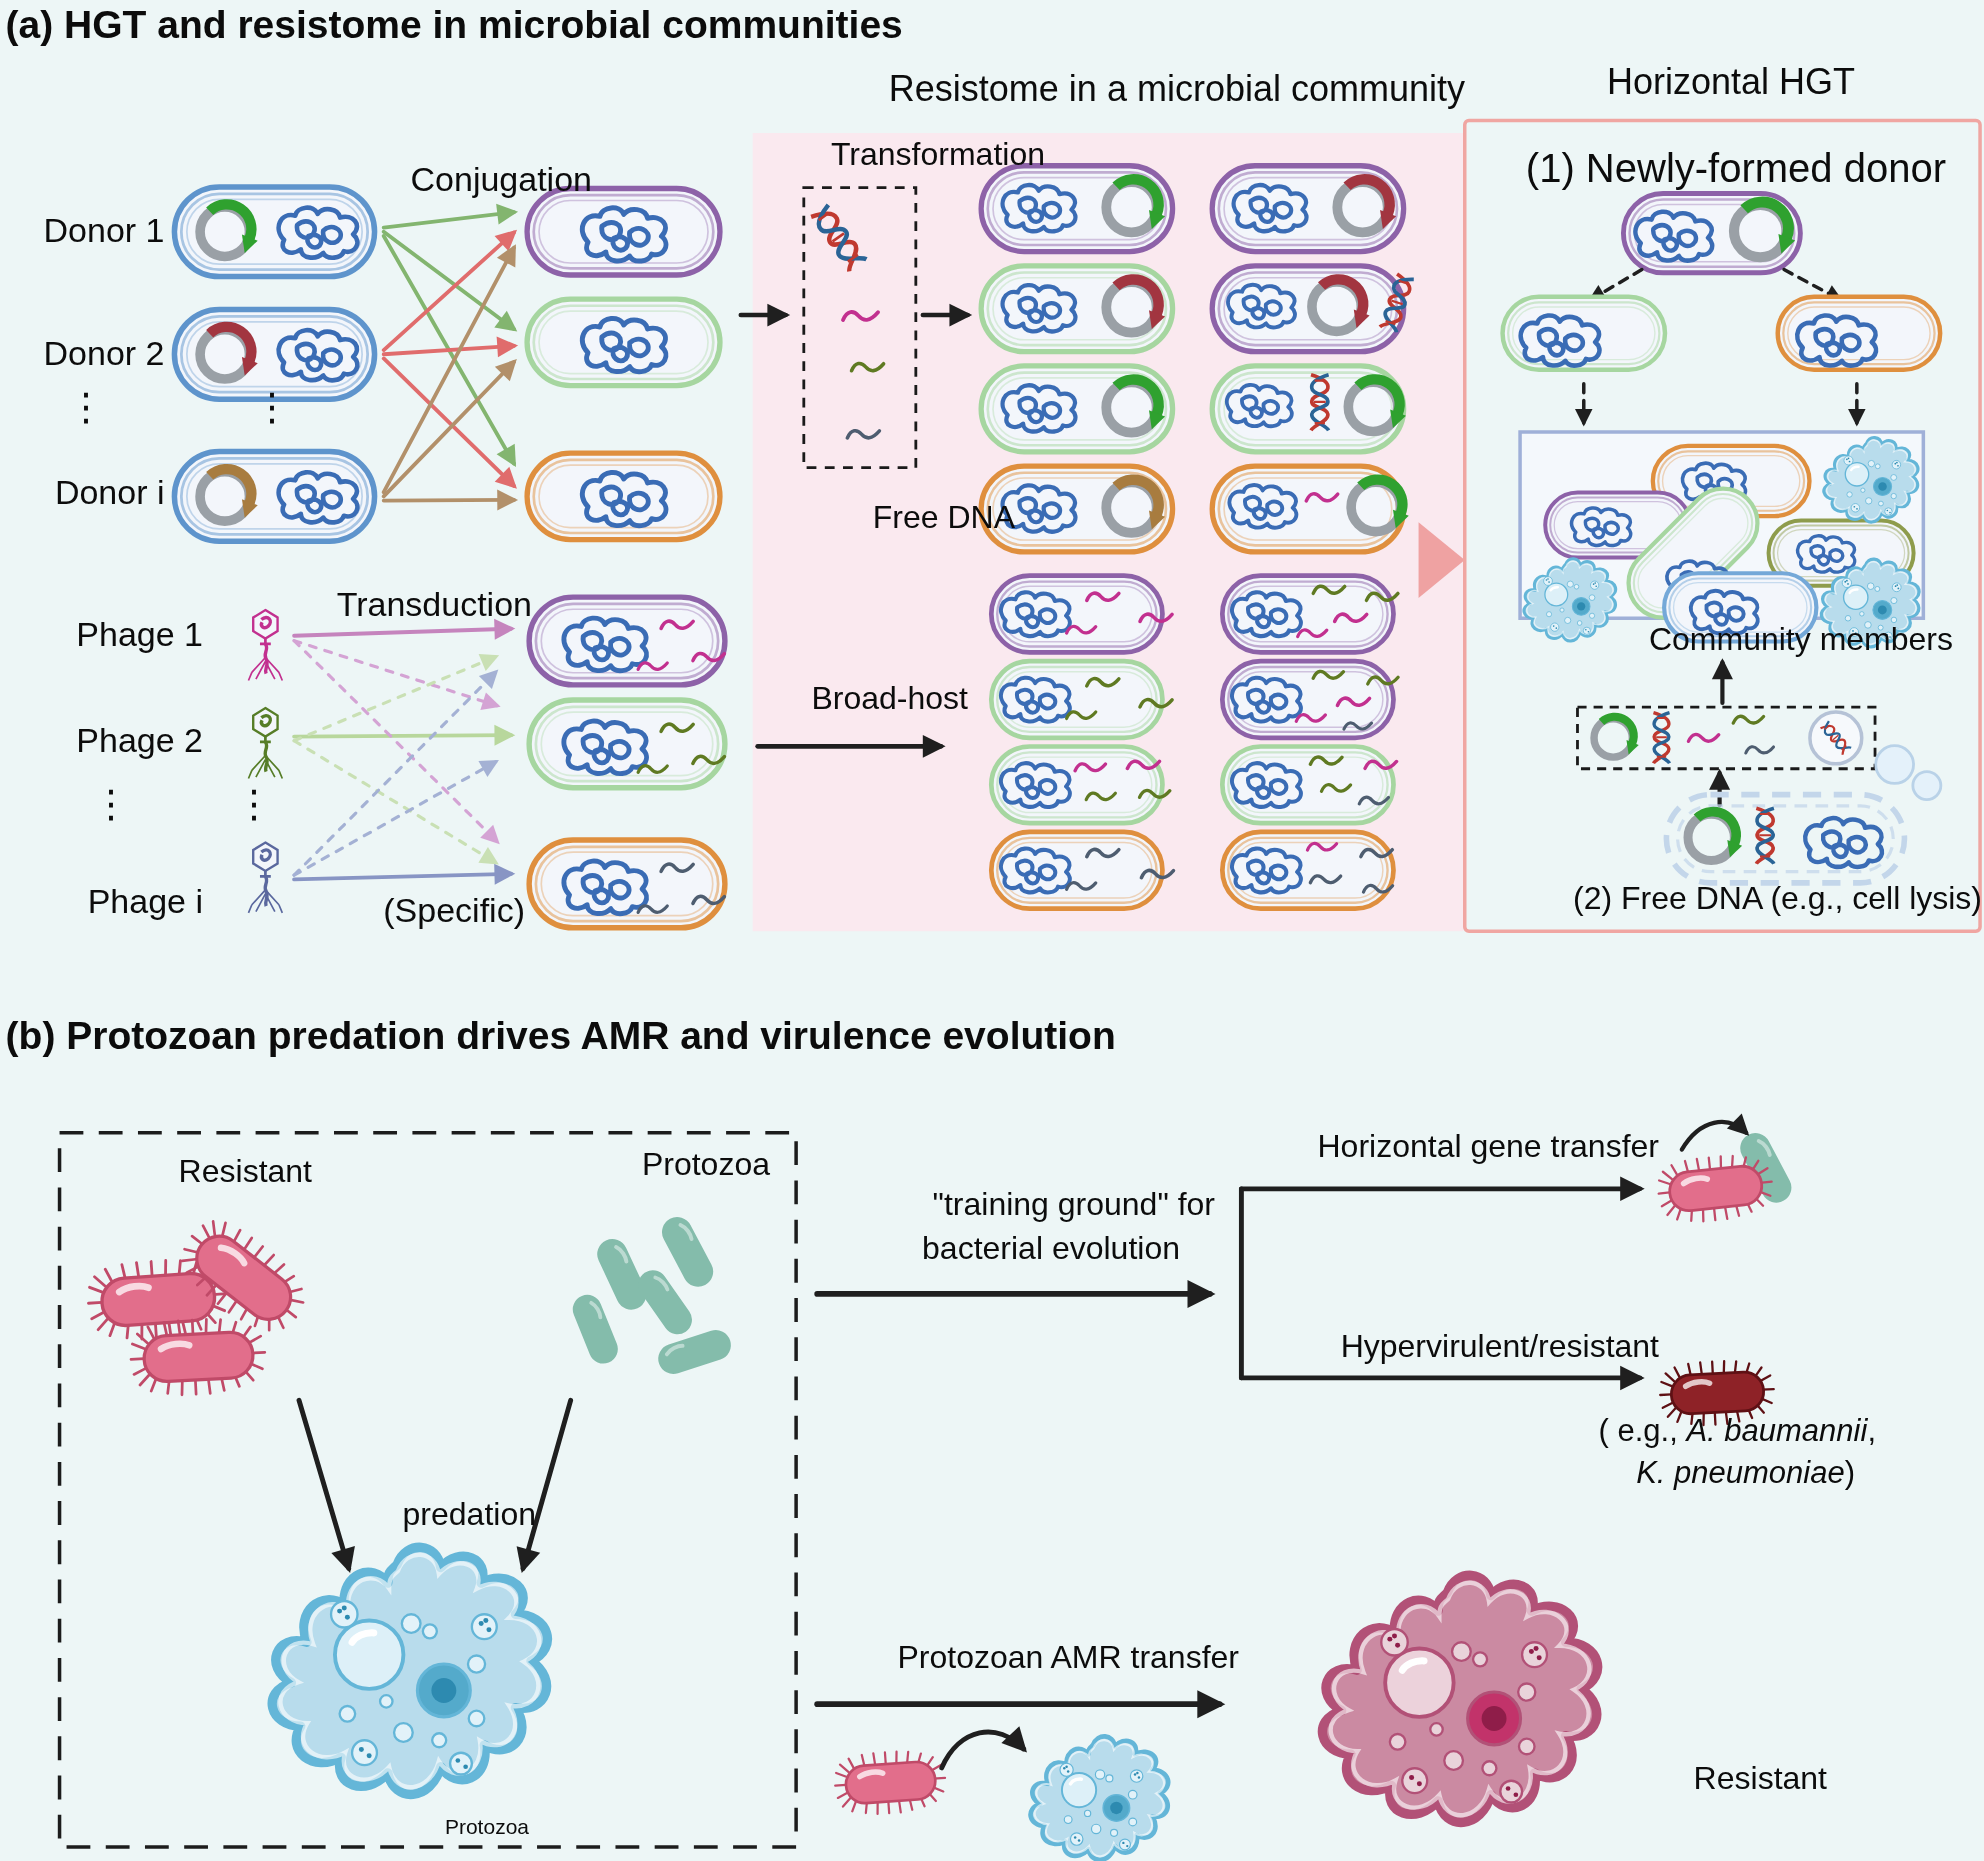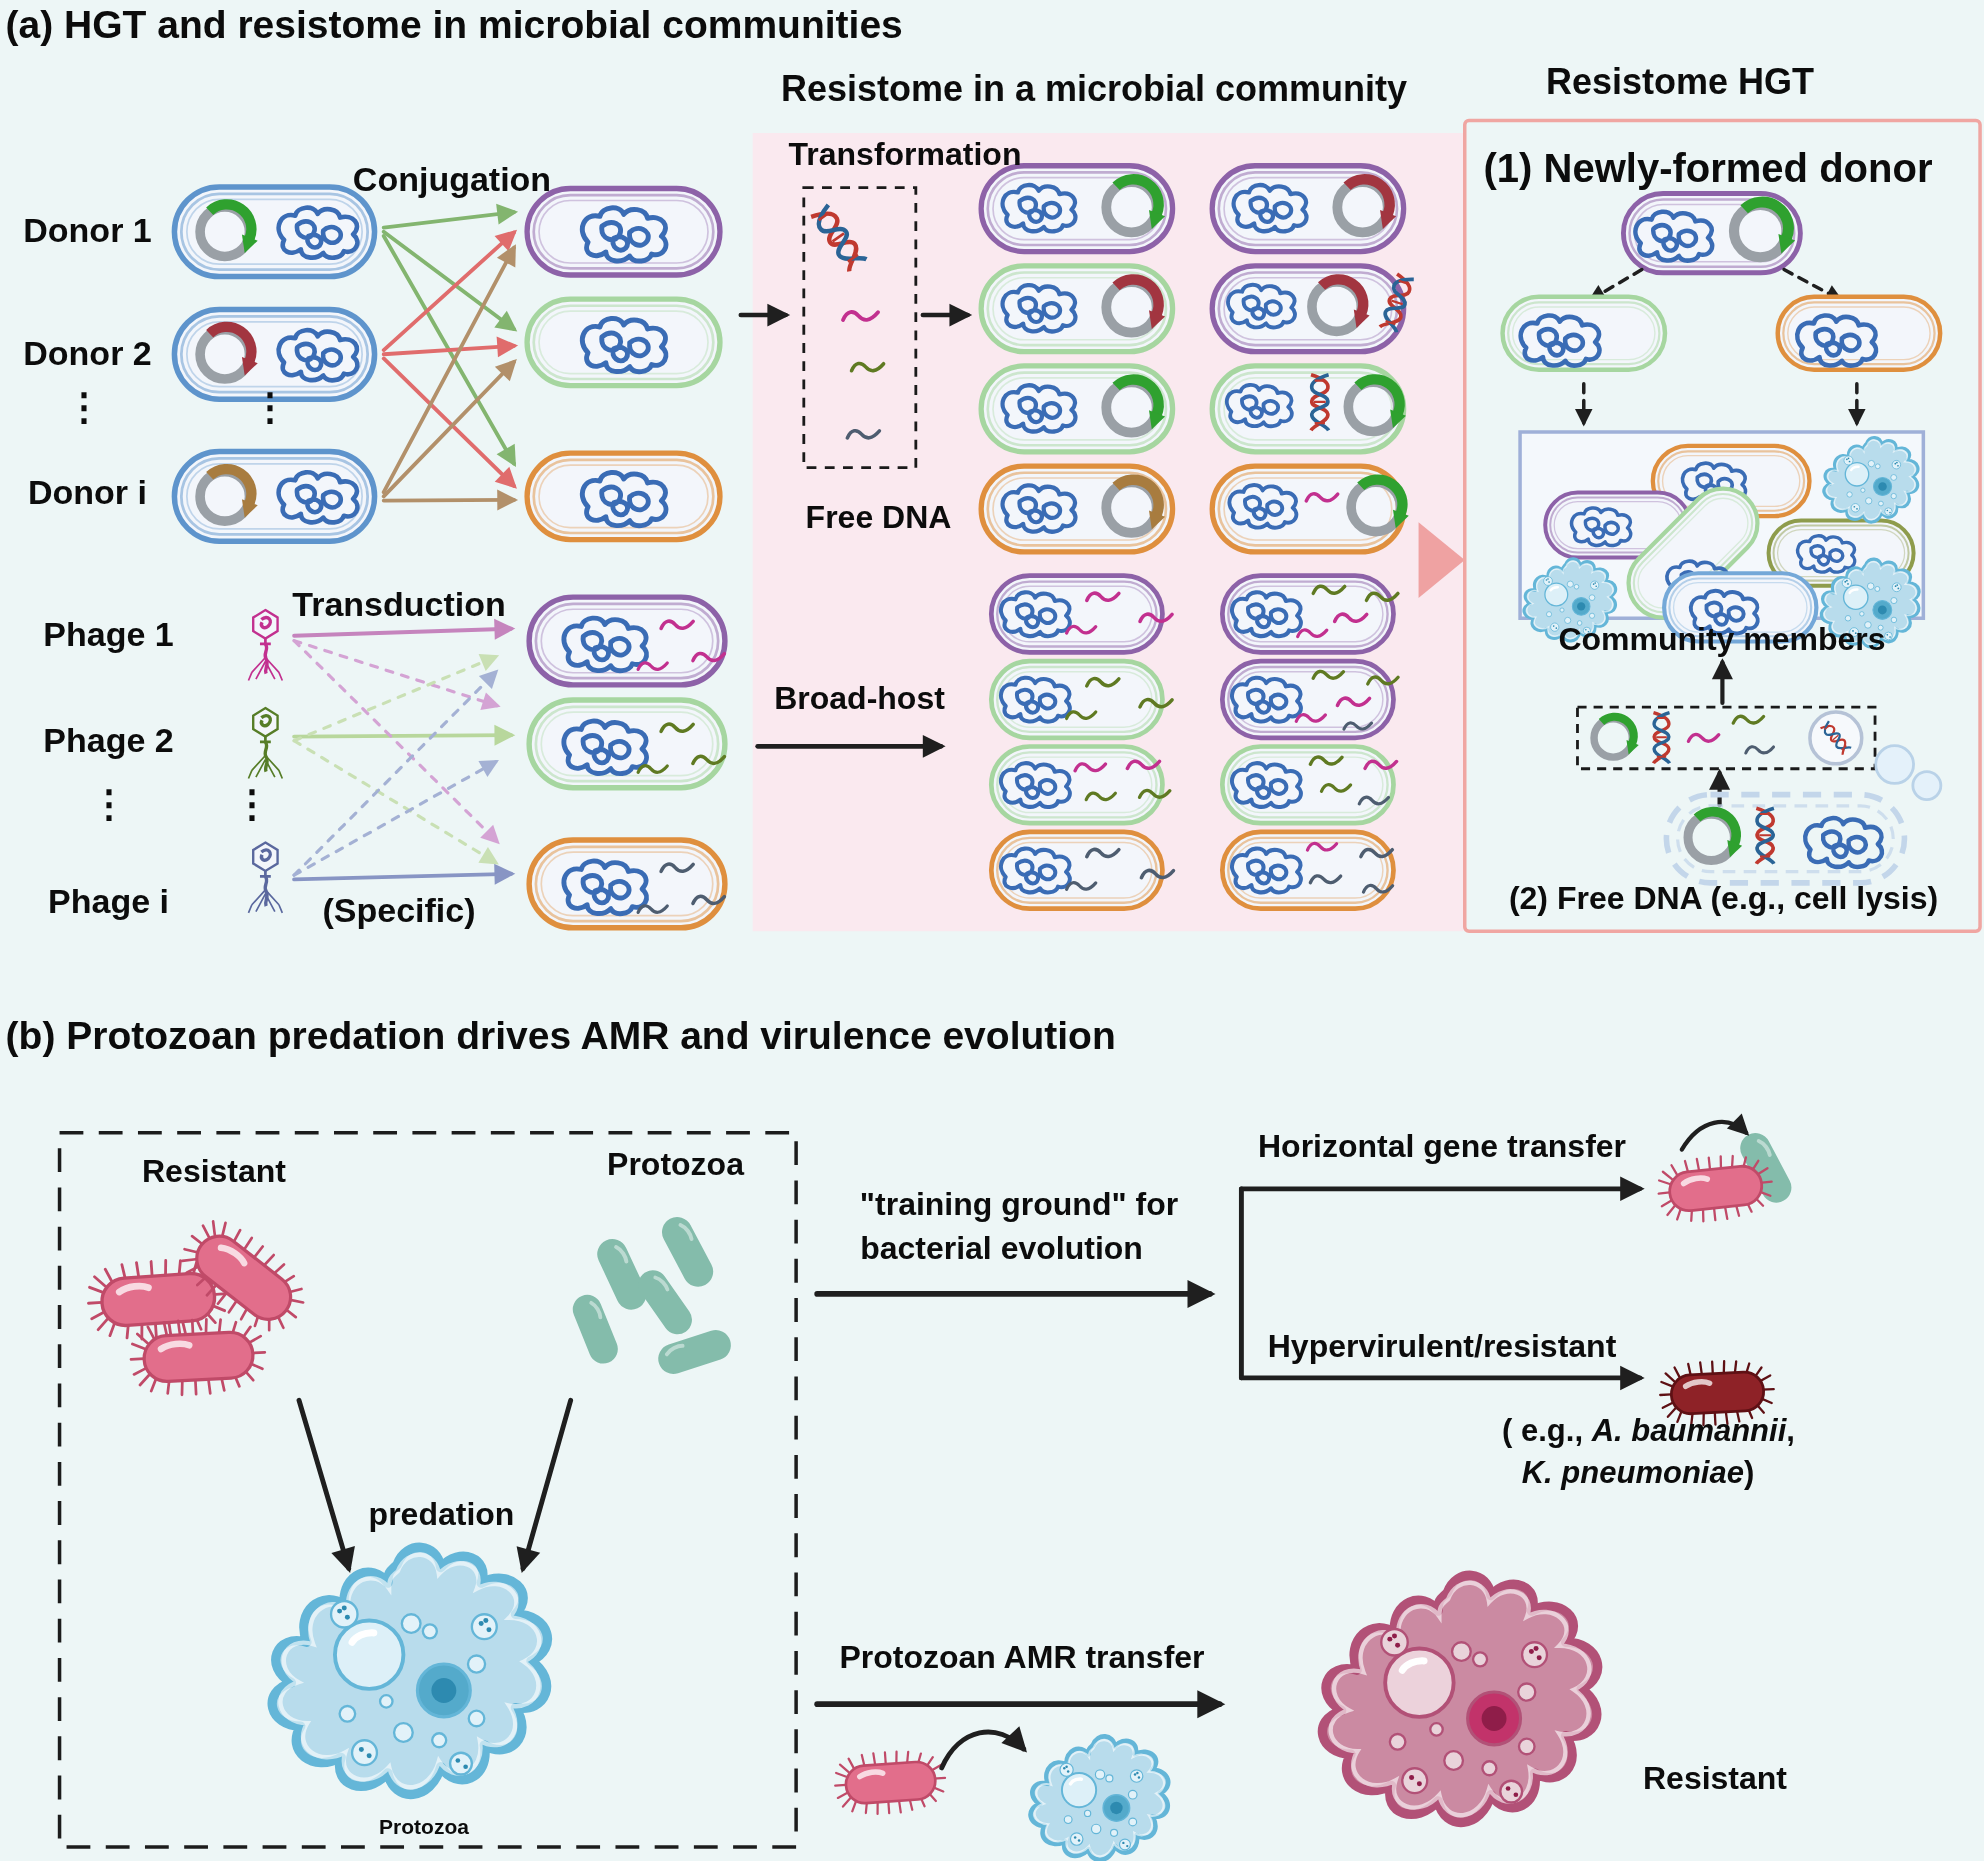--- a/index.html
+++ b/index.html
@@ -1,19 +1,19 @@
 <!DOCTYPE html>
 <html style="font-size:11.2px"><head>
 <meta charset="utf-8">
 <style>
   html,body{margin:0;padding:0;background:#dfe8e8;}
   .stage{position:relative;width:1985px;height:1861px;background:#edf6f6;overflow:hidden;
          font-family:"Liberation Sans",sans-serif;}
   .art{position:absolute;left:0;top:0;width:1985px;height:1861px;}
-  .lbl{position:absolute;color:#0c0c0c;text-align:center;line-height:1.12;white-space:nowrap;font-weight:bold;}
+  .lbl{position:absolute;color:#0c0c0c;text-align:right;line-height:1.12;white-space:nowrap;}
   .lbl.left{text-align:left;}
   .lbl i{font-style:italic;}
   .bold{font-weight:700;}
   
   .c-purple{color:#8d62a8}.c-green{color:#a6d6a0}.c-orange{color:#df8f3e}
   .c-blue{color:#5e94cc}.c-olive{color:#8e9c4c}.c-sky{color:#74a8d8}
   .p-green{color:#2fa12f}.p-red{color:#a23540}.p-brown{color:#a87c3f}
   .s-pink{color:#c2308f}.s-olive{color:#5f7a22}.s-slate{color:#4e5d70}
   .ph-mag{color:#c2308f}.ph-green{color:#567d27}.ph-slate{color:#5a689e}
   .ar{fill:none;stroke-linecap:round;}
@@ -497,21 +497,21 @@
   <g transform="rotate(-4 1272 2546)">
     <use href="#spiky" x="1192" y="2500" width="160" height="92"></use>
   </g>
   <path class="ar" d="M1345,2525 C1370,2468 1425,2458 1462,2498" stroke="#1f1f1f" stroke-width="7" marker-end="url(#mk-black)"></path>
   <use href="#amoeba" x="1445" y="2470" width="250" height="200"></use>
   <use href="#amoeba" x="1830" y="2230" width="510" height="400" style="--pf:#cb8aa2;--po:#b25177;--pv:#ecd2db;--pn:#c2336a;--pnd:#8f1d49;--pg:#e9d3da"></use>
 </svg>
 
 <div class="lbl left bold" style="left:5.6px;top:2.8px;font-size:39px">(a) HGT and resistome in microbial communities</div>
 <div class="lbl" style="left:723px;top:69px;width:742px;font-size:36px">Resistome in a microbial community</div>
-<div class="lbl" style="left:1505px;top:62px;width:350px;font-size:36px">Resistome HGT</div>
+<div class="lbl" style="left:1505px;top:62px;width:350px;font-size:36px">Horizontal HGT</div>
 
 <div class="lbl" style="left:312px;top:160px;width:280px;font-size:34px">Conjugation</div>
 <div class="lbl" style="left:10.5px;top:211px;width:154px;font-size:34px">Donor 1</div>
 <div class="lbl" style="left:10.5px;top:334px;width:154px;font-size:34px">Donor 2</div>
 <div class="lbl" style="left:63px;top:386px;width:42px;font-size:38px">⋮</div>
 <div class="lbl" style="left:249px;top:386px;width:42px;font-size:38px">⋮</div>
 <div class="lbl" style="left:10.5px;top:473px;width:154px;font-size:34px">Donor i</div>
 
 <div class="lbl" style="left:266px;top:585px;width:266px;font-size:34px">Transduction</div>
 <div class="lbl" style="left:14px;top:615px;width:189px;font-size:34px">Phage 1</div>

